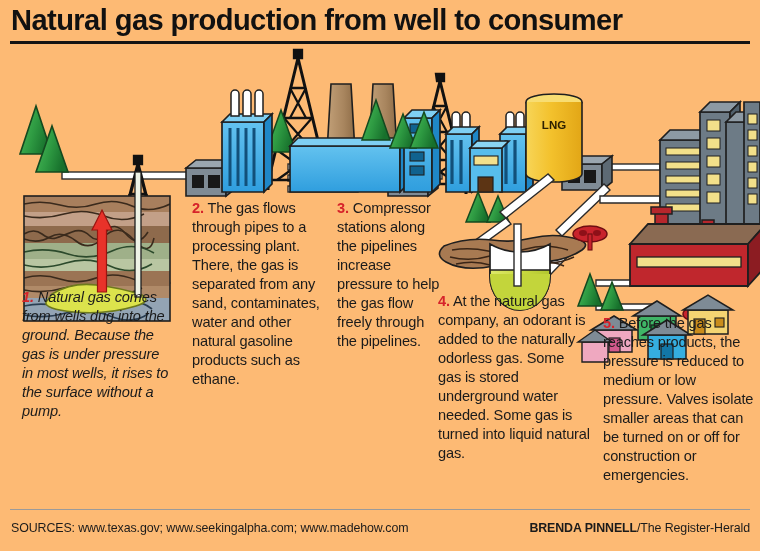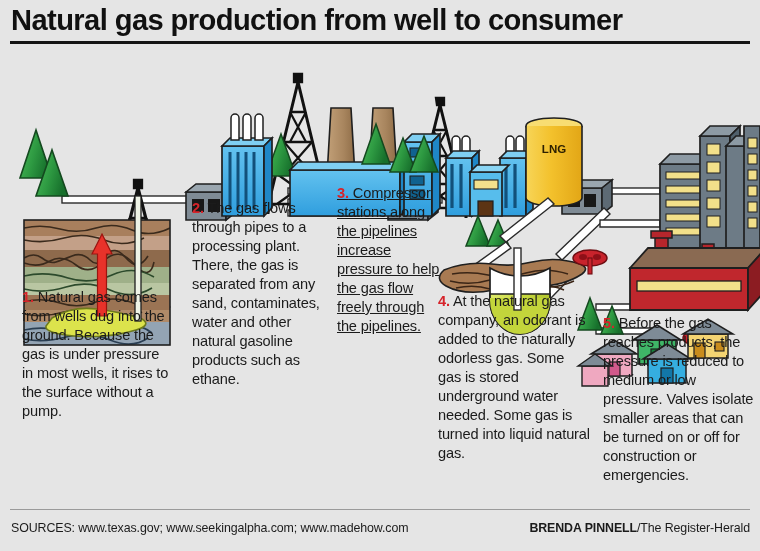--- a/index.html
+++ b/index.html
@@ -9,21 +9,21 @@
     background: #ffffff;
   }
   body {
     font-family: "Liberation Sans", sans-serif;
     color: #1a1a1a;
   }
   #page {
     position: relative;
     width: 760px;
     height: 551px;
-    background: #e5e5e5;
+    background: #fdba74;
     overflow: hidden;
   }
 
   
   #title-bar {
     position: absolute;
     left: 0; top: 0;
     width: 760px;
     height: 44px;
   }
@@ -49,40 +49,39 @@
     background: #141414;
   }
 
   
   #art {
     position: absolute;
     left: 0;
     top: 44px;
     width: 760px;
     height: 465px;
-    margin-top: 24px;
   }
   #art svg { display:block; }
 
   
   .caption {
     position: absolute;
     font-family: "Liberation Sans", sans-serif;
     font-size: 14.6px;
     line-height: 1.30;
     color: #1b1b1b;
     letter-spacing: -0.15px;
   }
   .caption .num {
     color: #d6232a;
     font-weight: bold;
   }
-  #cap1 { left: 22px;  top: 288px; width: 152px; }
+  #cap1 { left: 22px;  top: 288px; width: 152px; font-style: italic; }
   #cap2 { left: 192px; top: 199px; width: 140px; }
-  #cap3 { left: 337px; top: 184px; width: 104px; text-decoration: underline; }
+  #cap3 { left: 337px; top: 199px; width: 104px; }
   #cap4 { left: 438px; top: 292px; width: 152px; }
   #cap5 { left: 603px; top: 314px; width: 152px; }
 
   
   #footer {
     position: absolute;
     left: 0;
     bottom: 0;
     width: 760px;
     height: 42px;

